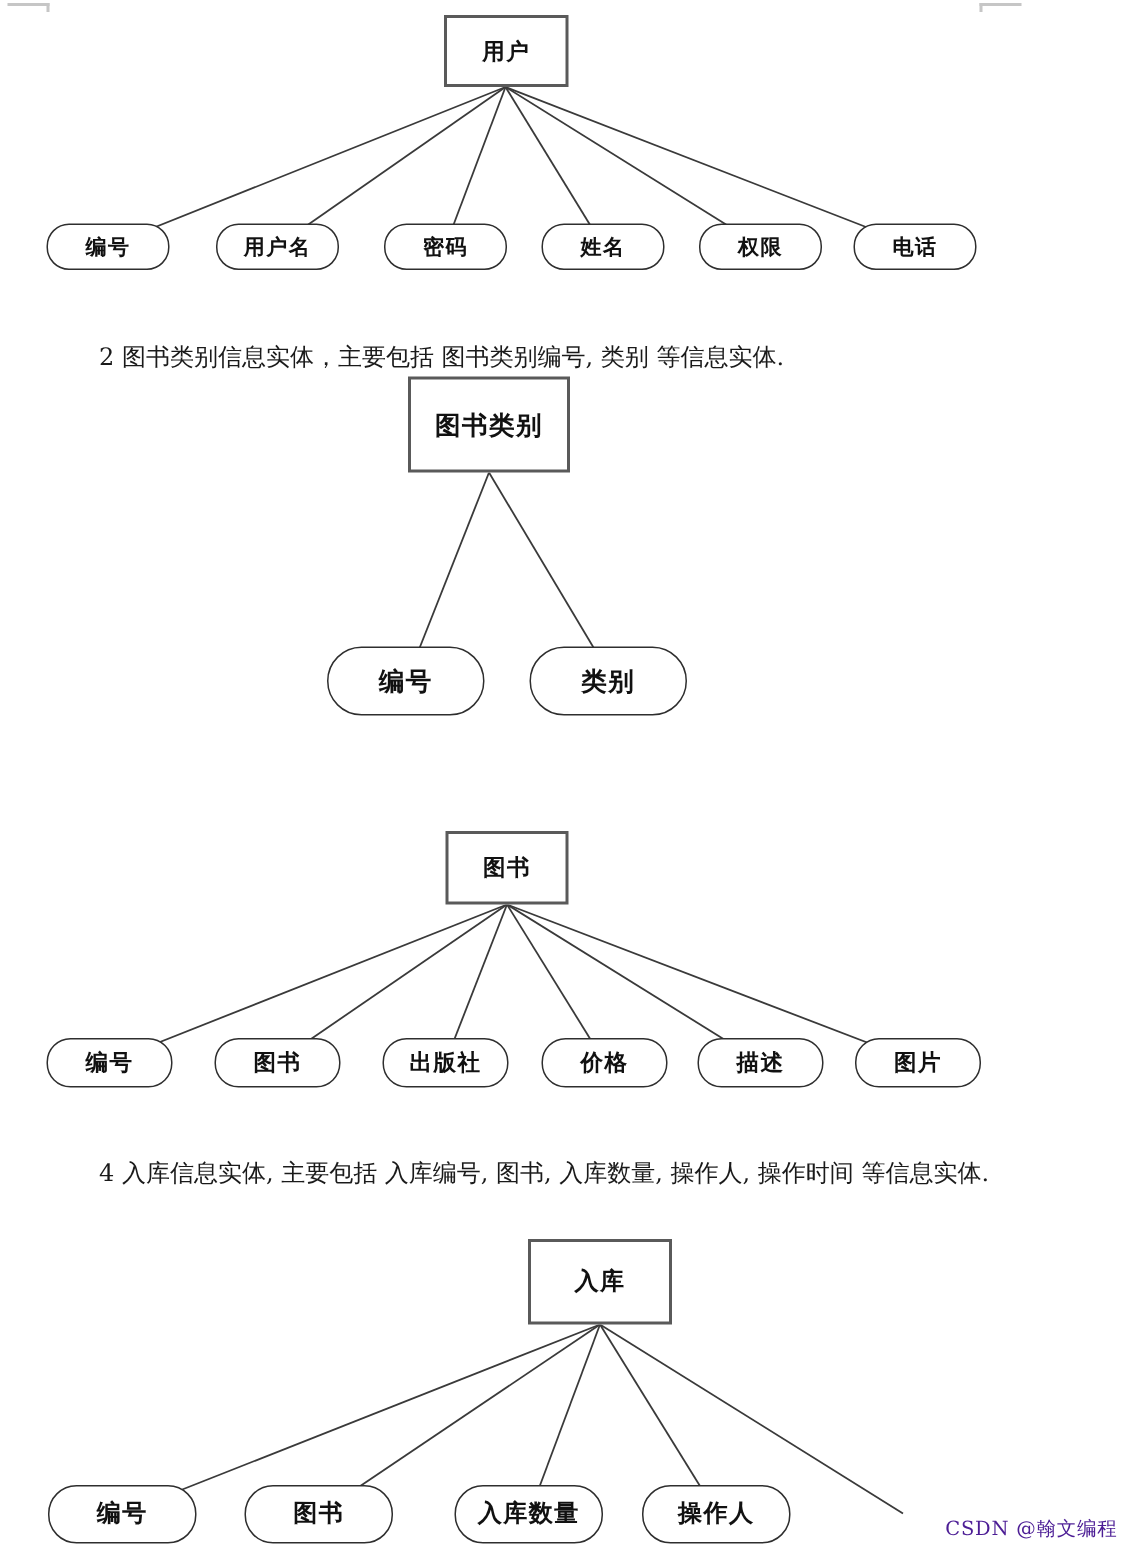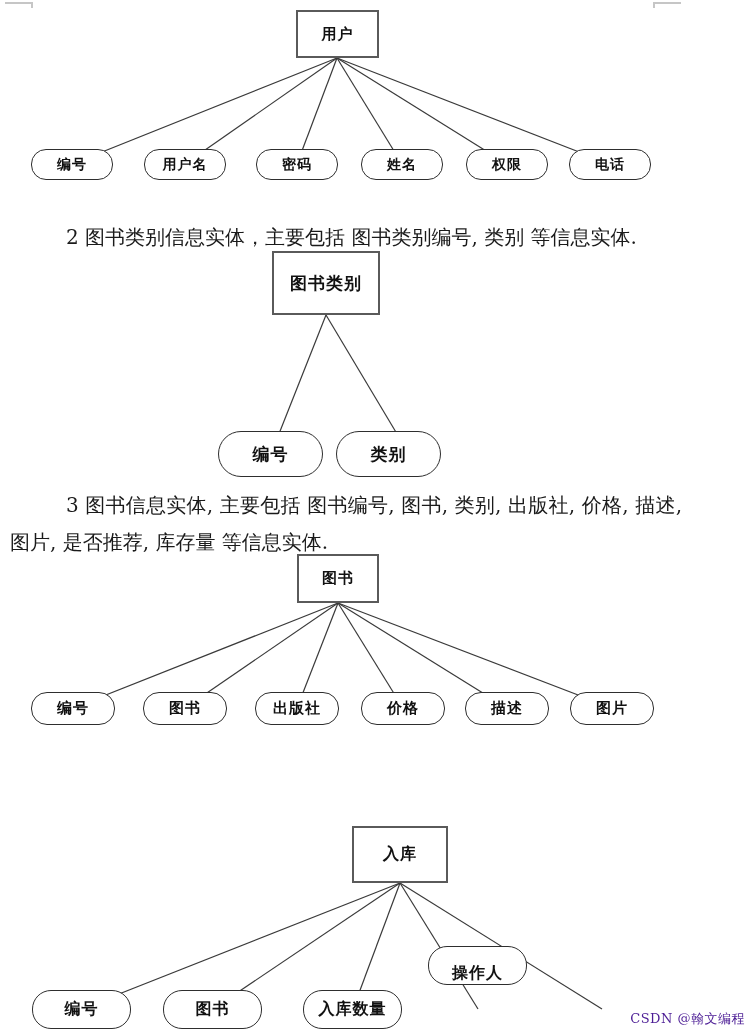--- a/index.html
+++ b/index.html
@@ -44,21 +44,21 @@
   }
   .d1 { font-size: 14px; }
   .d2 { font-size: 17px; }
   .d3 { font-size: 15px; }
   .d4 { font-size: 16px; }
   .para {
     position: absolute;
     z-index: 3;
     left: 10px;
     width: 672px;
-    font-size: 20px;
+    font-size: 16px;
     line-height: 37px;
     text-indent: 56px;
     color: #1a1a1a;
     text-align: justify;
   }
   .watermark {
     position: absolute;
     z-index: 4;
     right: 2px;
     top: 1010px;
@@ -134,25 +134,24 @@
   </div>
 
   <p class="para" style="top:219px;">2 图书类别信息实体，主要包括 图书类别编号, 类别 等信息实体.</p>
 
   <div class="entity-rect d2" style="left:272px;top:251px;width:108px;height:64px;">
     <span>图书类别</span>
   </div>
   <div class="attr d2" style="left:218px;top:431px;width:105px;height:46px;border-radius:23px;">
     <span>编号</span>
   </div>
-  <div class="attr d2" style="left:336px;top:431px;width:105px;height:46px;border-radius:23px;">
+  <div class="attr d2" style="left:353px;top:431px;width:105px;height:46px;border-radius:23px;">
     <span>类别</span>
   </div>
 
-  <p class="para" style="top:487px;">3 图书信息实体, 主要包括 图书编号, 图书, 类别, 出版社, 价格, 描述, 图片, 是否推荐, 库存量 等信息实体.</p>
 
   <div class="entity-rect d3" style="left:297px;top:554px;width:82px;height:49px;">
     <span>图书</span>
   </div>
   <div class="attr d3" style="left:31px;top:692px;width:84px;height:33px;border-radius:16px;">
     <span>编号</span>
   </div>
   <div class="attr d3" style="left:143px;top:692px;width:84px;height:33px;border-radius:16px;">
     <span>图书</span>
   </div>
@@ -162,32 +161,33 @@
   <div class="attr d3" style="left:361px;top:692px;width:84px;height:33px;border-radius:16px;">
     <span>价格</span>
   </div>
   <div class="attr d3" style="left:465px;top:692px;width:84px;height:33px;border-radius:16px;">
     <span>描述</span>
   </div>
   <div class="attr d3" style="left:570px;top:692px;width:84px;height:33px;border-radius:16px;">
     <span>图片</span>
   </div>
 
+  <p class="para" style="top:763px;">4 入库信息实体, 主要包括 入库编号, 图书, 入库数量, 操作人, 操作时间 等信息实体.</p>
 
   <div class="entity-rect d4" style="left:352px;top:826px;width:96px;height:57px;">
     <span>入库</span>
   </div>
   <div class="attr d4" style="left:32px;top:990px;width:99px;height:39px;border-radius:19px;">
     <span>编号</span>
   </div>
   <div class="attr d4" style="left:163px;top:990px;width:99px;height:39px;border-radius:19px;">
     <span>图书</span>
   </div>
   <div class="attr d4" style="left:303px;top:990px;width:99px;height:39px;border-radius:19px;text-align:right;">
     <span>入库数量</span>
   </div>
-  <div class="attr d4" style="left:428px;top:946px;width:99px;height:39px;border-radius:19px;align-items:flex-end;">
+  <div class="attr d4" style="left:428px;top:990px;width:99px;height:39px;border-radius:19px;">
     <span>操作人</span>
   </div>
 
   <div class="watermark">CSDN @翰文编程</div>
 
 </div>
 
 </body></html>

